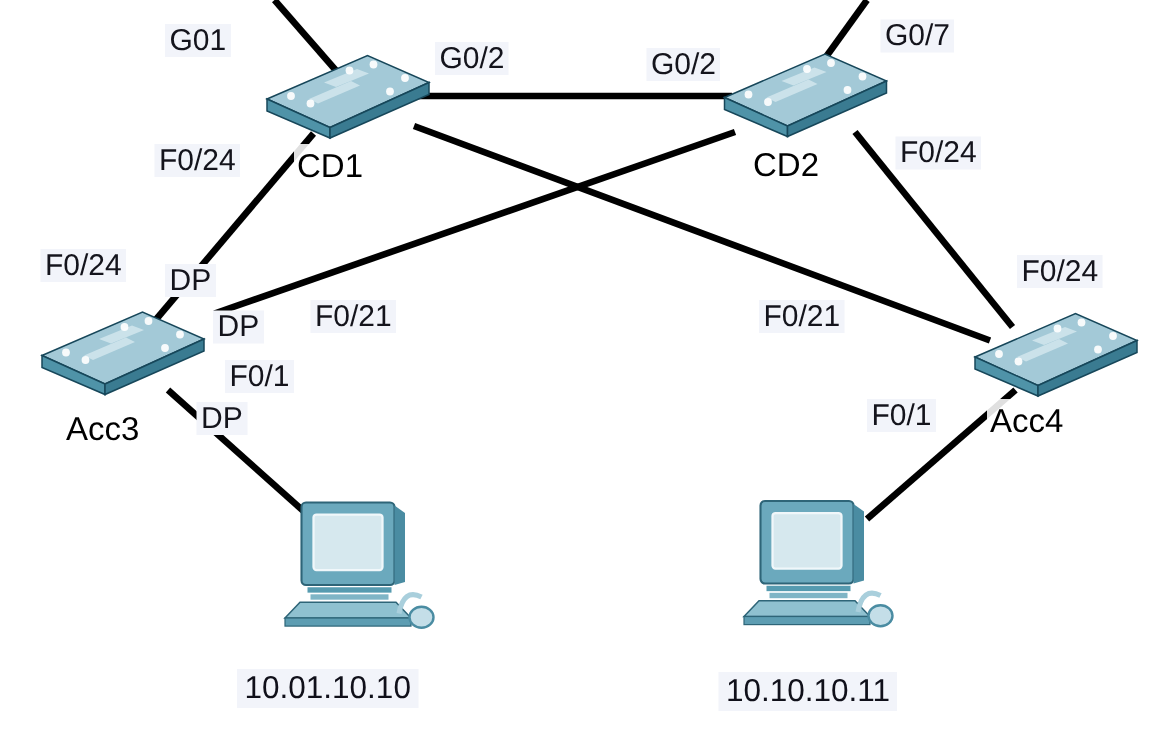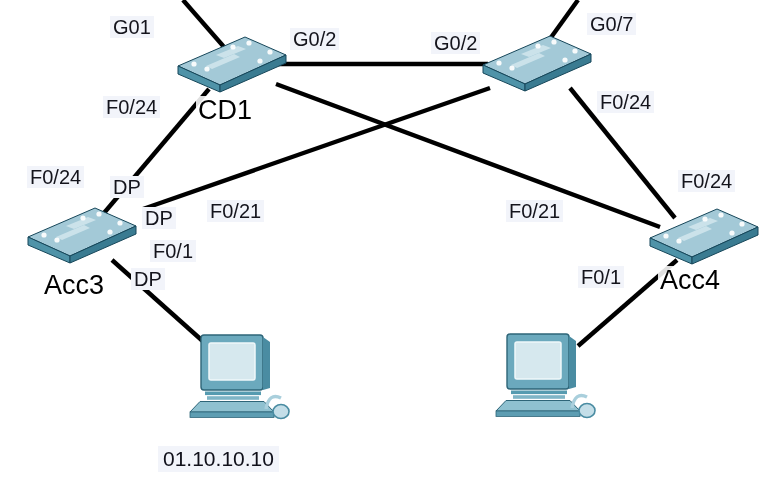--- a/index.html
+++ b/index.html
@@ -8,21 +8,21 @@
     overflow:hidden;font-family:"Liberation Sans",sans-serif;
   }
   .links{position:absolute;left:0;top:0;}
   .links line{stroke:#000000;stroke-width:4.4;}
   .dev{position:absolute;}
   .plabel{
     position:absolute;font-size:20px;line-height:22px;color:#14141c;
     background:#F2F4FA;padding:0 3px;white-space:nowrap;
   }
   .dname{
-    position:absolute;font-size:27px;line-height:29px;color:#000000;
+    position:absolute;font-size:22px;line-height:29px;color:#000000;
     background:rgba(255,255,255,0.88);padding:0 2px;white-space:nowrap;
   }
   .iplabel{
     position:absolute;font-size:21px;line-height:24px;color:#10101a;
     background:#F2F4FA;padding:1px 5px;white-space:nowrap;
   }
 </style>
 </head>
 <body>
 
@@ -101,18 +101,20 @@
   <div class="plabel" style="left:207px;top:200px">F0/21</div>
   <div class="plabel" style="left:506px;top:200px">F0/21</div>
   <div class="plabel" style="left:150px;top:240px">F0/1</div>
   <div class="plabel" style="left:578px;top:266px">F0/1</div>
 
   <div class="plabel" style="left:110px;top:176px">DP</div>
   <div class="plabel" style="left:142px;top:207px">DP</div>
   <div class="plabel" style="left:131px;top:268px">DP</div>
 
   <div class="dname" style="left:196px;top:96px">CD1</div>
+  <div class="dname" style="left:500px;top:95px">CD2</div>
   <div class="dname" style="left:42px;top:271px">Acc3</div>
   <div class="dname" style="left:658px;top:266px">Acc4</div>
 
-  <div class="iplabel" style="left:158px;top:446px">01.10.10.10</div>
+  <div class="iplabel" style="left:158px;top:446px">10.01.10.10</div>
+  <div class="iplabel" style="left:479px;top:448px">10.10.10.11</div>
 
 </div>
 
 </body></html>

